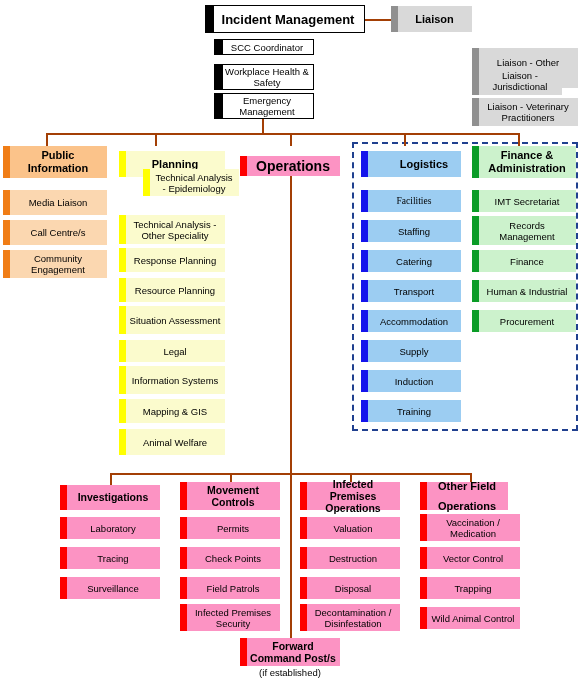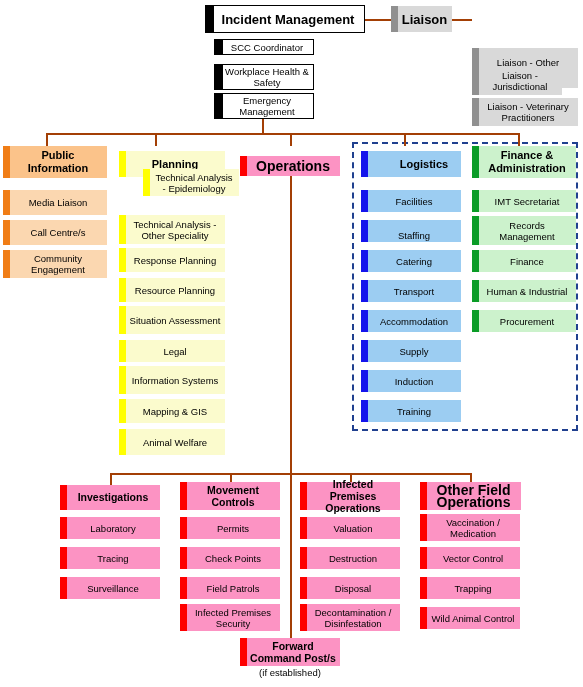--- a/index.html
+++ b/index.html
@@ -149,21 +149,21 @@
   </div>
 
   <div class="node blk" style="left:214px; top:64px; width:100px; height:26px;">
     <span class="lbl">Workplace Health &amp; Safety</span>
   </div>
 
   <div class="node blk" style="left:214px; top:93px; width:100px; height:26px;">
     <span class="lbl">Emergency Management</span>
   </div>
 
-  <div class="node gry head" style="left:391px; top:6px; width:61px; height:26px; font-size:13px;">
+  <div class="node gry head" style="left:391px; top:6px; width:81px; height:26px; font-size:11px;">
     <span class="lbl">Liaison</span>
   </div>
 
   <div class="node gry" style="left:472px; top:48px; width:106px; height:40px;">
     <span class="lbl">Liaison - Other Agencies</span>
   </div>
   <div class="node gry" style="left:472px; top:67px; width:90px; height:28px;">
     <span class="lbl">Liaison - Jurisdictional</span>
   </div>
   <div class="node gry" style="left:472px; top:98px; width:106px; height:28px;">
@@ -214,24 +214,24 @@
     <span class="lbl">Animal Welfare</span>
   </div>
 
   <div class="node pnk head" style="left:240px; top:156px; width:100px; height:20px; font-size:14px;">
     <span class="lbl">Operations</span>
   </div>
 
   <div class="node blu head" style="left:361px; top:151px; width:100px; height:26px; font-size:11px;padding-left:30px;">
     <span class="lbl">Logistics</span>
   </div>
-  <div class="node blu" style="left:361px; top:190px; width:100px; height:22px;">
+  <div class="node blu" style="left:361px; top:190px; width:100px; height:22px;font-family:Liberation Serif, serif;">
     <span class="lbl">Facilities</span>
   </div>
-  <div class="node blu" style="left:361px; top:220px; width:100px; height:22px;align-items:flex-end;">
+  <div class="node blu" style="left:361px; top:220px; width:100px; height:22px;">
     <span class="lbl">Staffing</span>
   </div>
   <div class="node blu" style="left:361px; top:250px; width:100px; height:22px;">
     <span class="lbl">Catering</span>
   </div>
   <div class="node blu" style="left:361px; top:280px; width:100px; height:22px;">
     <span class="lbl">Transport</span>
   </div>
   <div class="node blu" style="left:361px; top:310px; width:100px; height:22px;">
     <span class="lbl">Accommodation</span>
@@ -303,21 +303,21 @@
   <div class="node pnk" style="left:300px; top:547px; width:100px; height:22px;">
     <span class="lbl">Destruction</span>
   </div>
   <div class="node pnk" style="left:300px; top:577px; width:100px; height:22px;">
     <span class="lbl">Disposal</span>
   </div>
   <div class="node pnk" style="left:300px; top:604px; width:100px; height:27px;">
     <span class="lbl">Decontamination / Disinfestation</span>
   </div>
 
-  <div class="node pnk head" style="left:420px; top:482px; width:101px; height:28px; font-size:14px; line-height:12px;">
+  <div class="node pnk head" style="left:420px; top:482px; width:88px; height:28px; font-size:11px; line-height:20px;">
     <span class="lbl">Other Field Operations</span>
   </div>
   <div class="node pnk" style="left:420px; top:514px; width:100px; height:27px;">
     <span class="lbl">Vaccination / Medication</span>
   </div>
   <div class="node pnk" style="left:420px; top:547px; width:100px; height:22px;">
     <span class="lbl">Vector Control</span>
   </div>
   <div class="node pnk" style="left:420px; top:577px; width:100px; height:22px;">
     <span class="lbl">Trapping</span>

